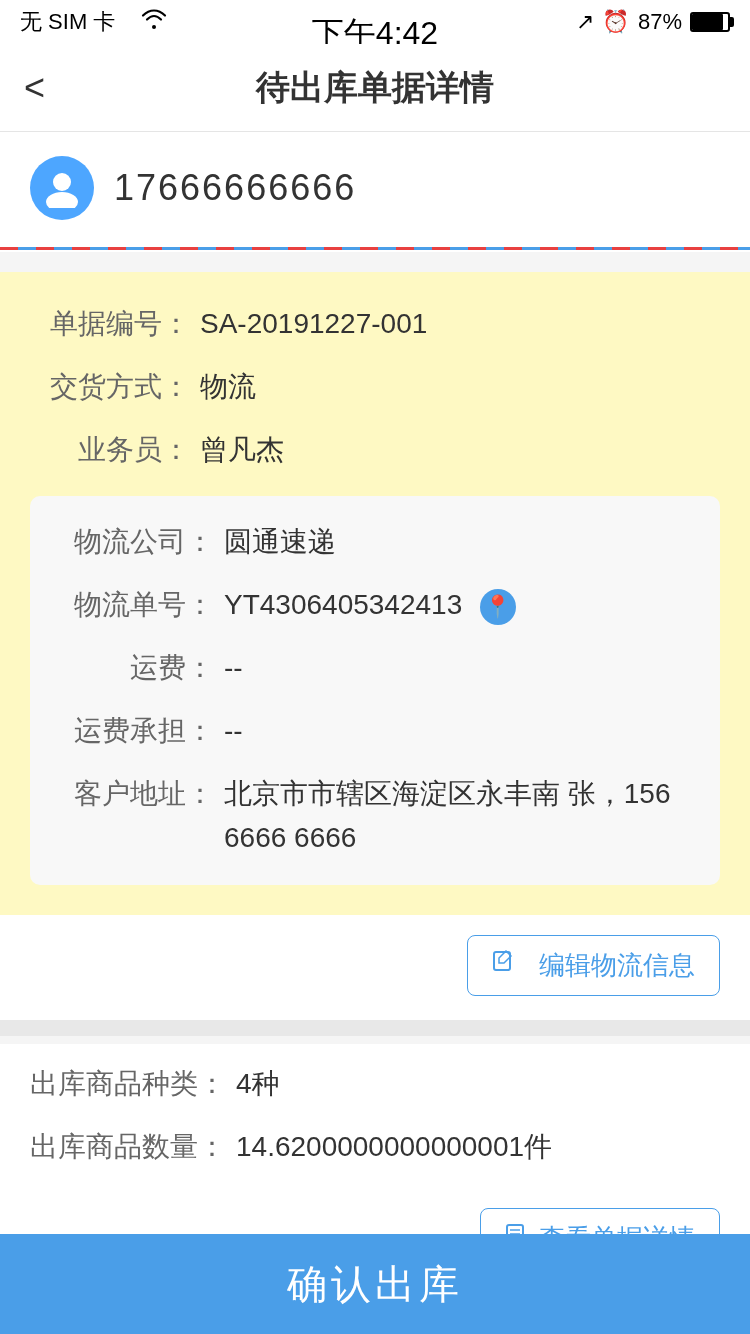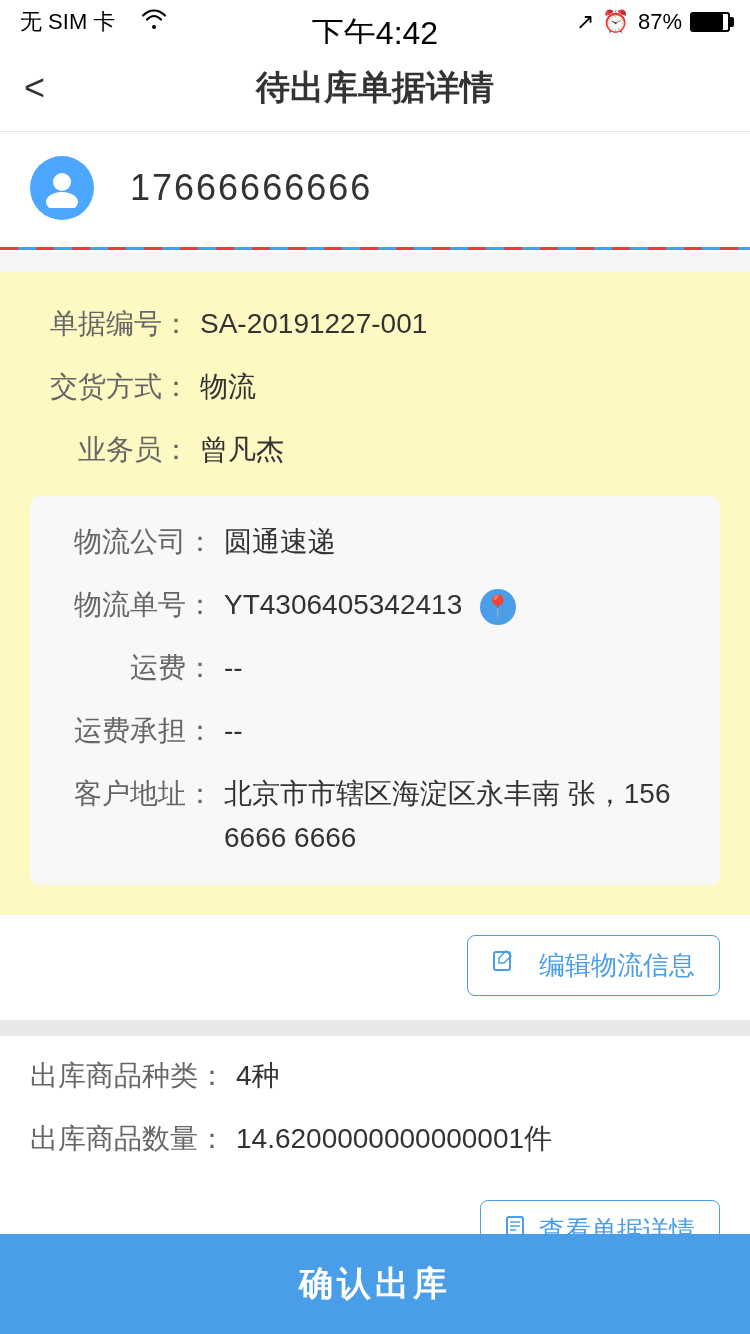--- a/index.html
+++ b/index.html
@@ -94,21 +94,21 @@
       font-weight: 600;
       color: #333;
     }
 
     
     .user-section {
       background: #fff;
       padding: 24px 30px;
       display: flex;
       align-items: center;
-      gap: 36px;
+      gap: 20px;
     }
     .user-avatar {
       width: 64px;
       height: 64px;
       border-radius: 50%;
       background: #4da6ff;
       display: flex;
       align-items: center;
       justify-content: center;
       flex-shrink: 0;
@@ -221,21 +221,21 @@
     
     .section-separator {
       height: 16px;
       background: #e8e8e8;
     }
 
     
     .outstock-block {
       background: #fff;
       padding: 18px 30px;
-      margin-top: 0;
+      margin-top: 8px;
     }
 
     
     .view-btn-row {
       display: flex;
       justify-content: flex-end;
       padding: 20px 30px 24px;
       background: #fff;
     }
     .view-btn {
@@ -265,22 +265,22 @@
       width: 750px;
       height: 100px;
       background: #4a9ee8;
       display: flex;
       align-items: center;
       justify-content: center;
       cursor: pointer;
     }
     .confirm-text {
       color: #fff;
-      font-size: 34px;
-      font-weight: 700;
+      font-size: 40px;
+      font-weight: 400;
       letter-spacing: 4px;
     }
 
     
     .page {
       display: flex;
       flex-direction: column;
       min-height: 1334px;
       padding-bottom: 100px;
     }

